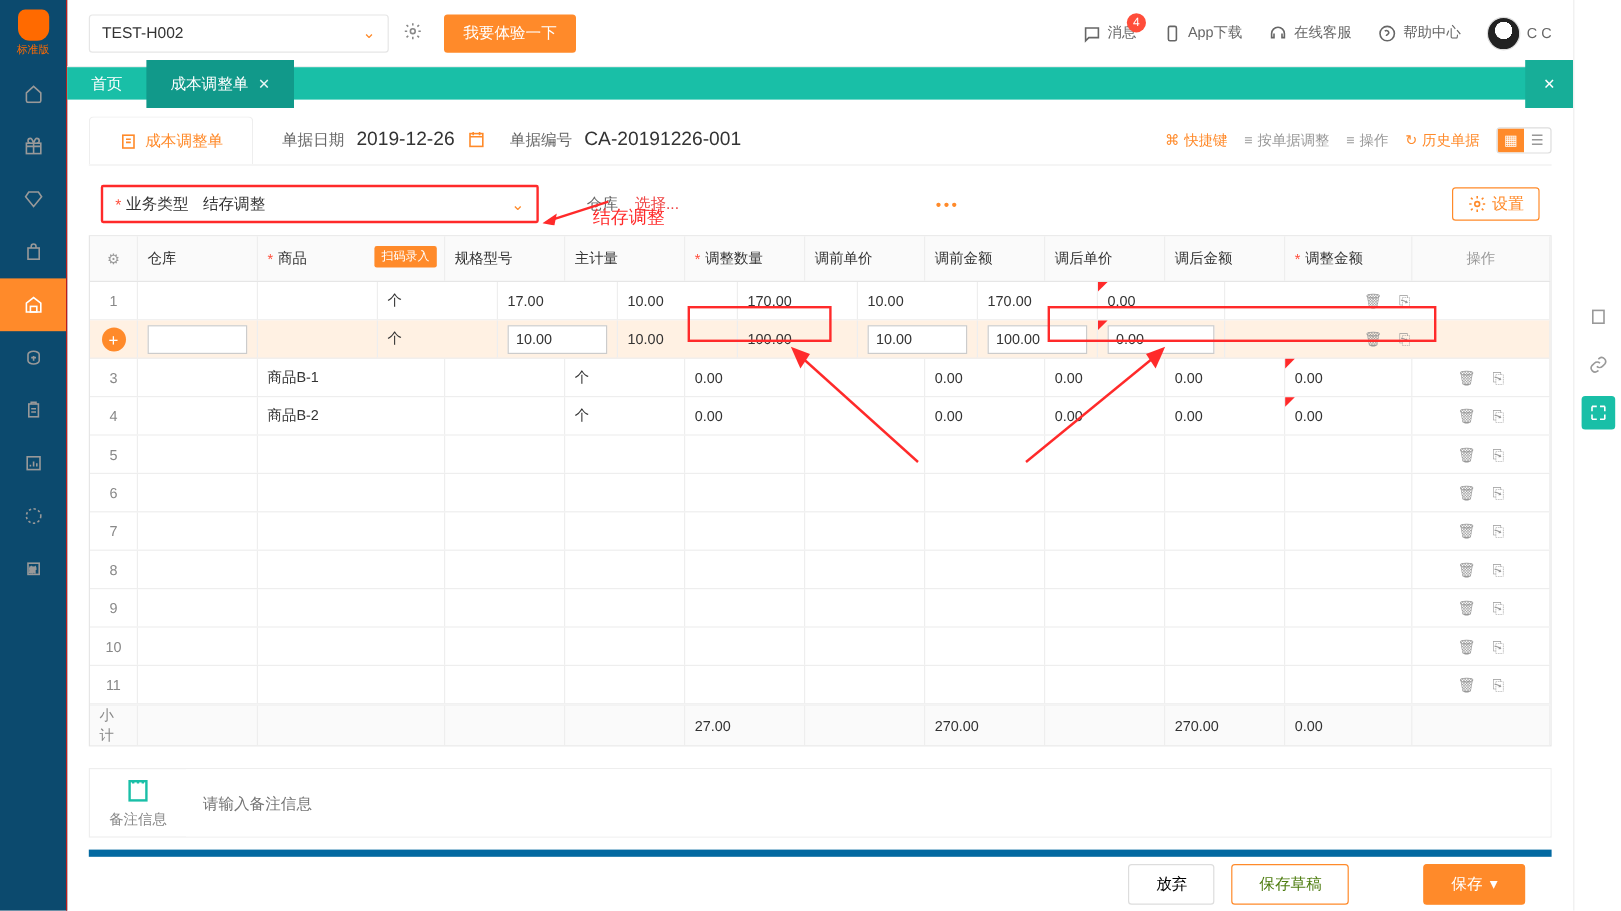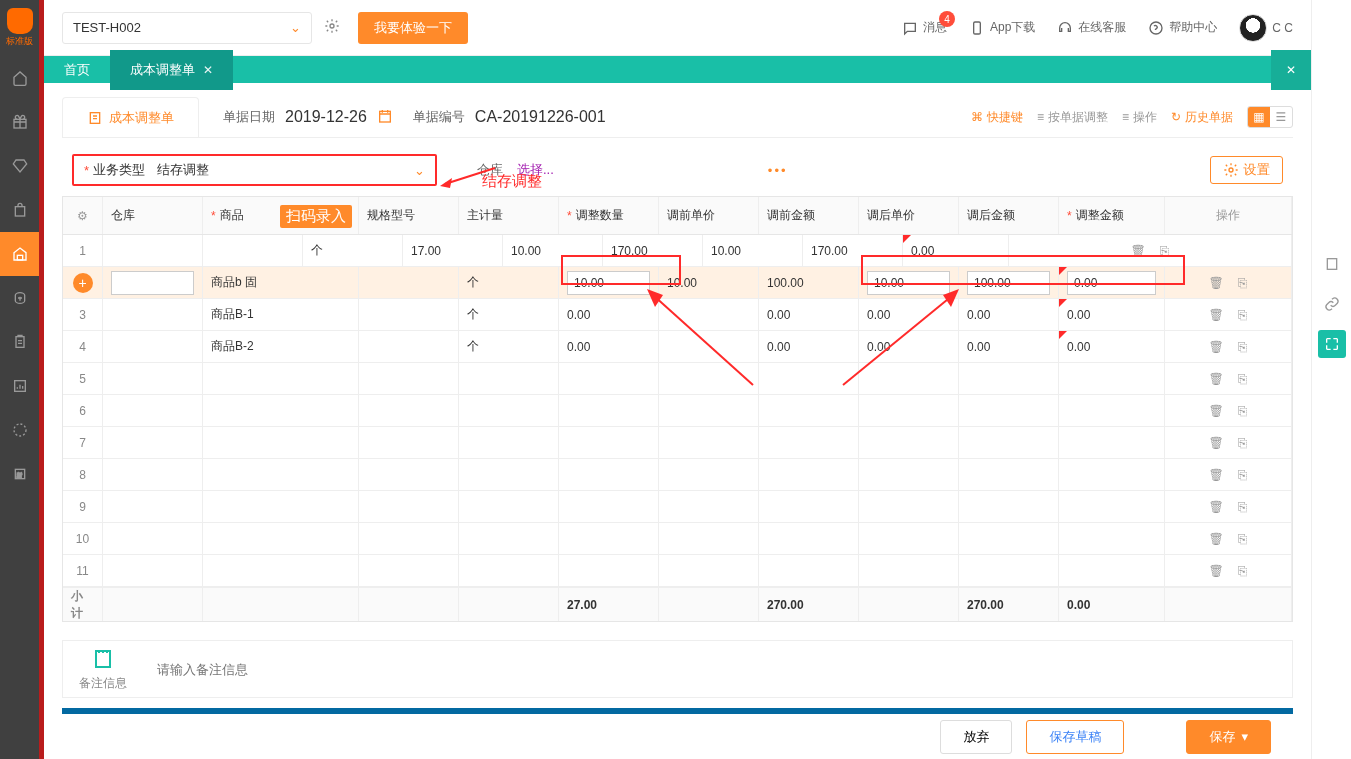--- a/index.html
+++ b/index.html
@@ -1,18 +1,18 @@
 <!DOCTYPE html>
 <html><head>
 <meta charset="utf-8">
 <style>
 * { box-sizing: border-box; margin: 0; padding: 0; }
 body { font-family: "Microsoft YaHei", Arial, sans-serif; font-size: 12px; color: #333; background: #fff; overflow: hidden; }
 .app { display: flex; height: 759px; }
-.sidebar-left { width: 44px; background: #404040; border-right: 5px solid #b91c1c; display: flex; flex-direction: column; }
+.sidebar-left { width: 56px; background: #0c4a6e; border-right: 1px solid #b91c1c; display: flex; flex-direction: column; }
 .logo-wrap { height: 56px; display: flex; flex-direction: column; align-items: center; justify-content: center; font-size: 9px; color: #ff6a00; }
 .logo-icon { width: 26px; height: 26px; background: #ff6a00; border-radius: 6px 6px 10px 10px; position: relative; margin-bottom: 1px; }
 .side-btn { height: 44px; display: flex; align-items: center; justify-content: center; color: #999; cursor: pointer; }
 .side-btn.active { background: #ff8a2a; color: #fff; }
 .main { flex: 1; display: flex; flex-direction: column; }
 .topbar { height: 56px; display: flex; align-items: center; padding: 0 18px; border-bottom: 1px solid #eee; }
 .org-select { width: 250px; height: 32px; border: 1px solid #e6e6e6; border-radius: 3px; display: flex; align-items: center; padding: 0 10px; color: #333; font-size: 13px; justify-content: space-between; }
 .gear-btn { margin-left: 12px; color: #888; cursor: pointer; }
 .try-btn { margin-left: 18px; height: 32px; background: #ff8a2a; color: #fff; border: none; border-radius: 3px; padding: 0 16px; font-size: 13px; cursor: pointer; }
 .top-right { margin-left: auto; display: flex; align-items: center; gap: 22px; color: #666; }
@@ -35,56 +35,56 @@
 .doc-actions .lnk.hot { color: #ff8a2a; }
 .view-toggle { display: flex; border: 1px solid #ddd; border-radius: 3px; overflow: hidden; }
 .view-toggle span { width: 22px; height: 20px; display: flex; align-items: center; justify-content: center; }
 .view-toggle .on { background: #ff8a2a; color: #fff; }
 .filter-row { display: flex; align-items: center; padding: 16px 10px 10px 10px; gap: 40px; }
 .biz-type { width: 365px; height: 32px; border: 2px solid #ff2a2a; border-radius: 2px; display: flex; align-items: center; padding: 0 10px; font-size: 13px; position: relative; }
 .req-star { color: #ff4d3a; margin-right: 4px; }
 .biz-type .val { margin-left: 12px; color: #333; }
 .biz-type .chev { margin-left: auto; color: #ff8a2a; }
 .warehouse-sel { display: flex; align-items: center; gap: 14px; color: #666; font-size: 13px; }
-.warehouse-sel .ph { color: #a21caf; }
+.warehouse-sel .ph { color: #ef4444; }
 .dots { color: #ff8a2a; letter-spacing: 2px; }
 .settings-btn { margin-left: auto; border: 1px solid #ff8a2a; color: #ff8a2a; height: 28px; padding: 0 12px; border-radius: 3px; background: #fff; display: flex; align-items: center; gap: 4px; cursor: pointer; }
 .grid-wrap { border: 1px solid #e6e6e6; display: flex; flex-direction: column; position: relative; }
 .grid-head { display: flex; background: #fafafa; height: 38px; border-bottom: 1px solid #e6e6e6; }
 .grid-head > div, .grid-row > div, .grid-foot > div { border-right: 1px solid #eee; display: flex; align-items: center; padding: 0 8px; }
 .c-gear { width: 40px; justify-content: center; color: #999; }
 .c-wh { width: 100px; }
 .c-prod { width: 156px; position: relative; }
 .c-spec { width: 100px; }
 .c-uom { width: 100px; }
 .c-qty { width: 100px; }
 .c-pre-price { width: 100px; }
 .c-pre-amt { width: 100px; }
 .c-post-price { width: 100px; }
 .c-post-amt { width: 100px; }
 .c-adj { width: 106px; position: relative; }
 .c-op { flex: 1; justify-content: center; color: #999; gap: 14px; }
-.scan-tag { position: absolute; right: 6px; top: 8px; background: #ff8a2a; color: #fff; font-size: 15px; padding: 2px 6px; border-radius: 2px; }
+.scan-tag { position: absolute; right: 6px; top: 8px; background: #ff8a2a; color: #fff; font-size: 10px; padding: 2px 6px; border-radius: 2px; }
 .grid-body { max-height: 360px; overflow-y: auto; }
 .grid-row { display: flex; height: 32px; border-bottom: 1px solid #eee; }
 .grid-row.hover { background: #fff1e3; }
 .row-idx { width: 40px; justify-content: center; color: #888; }
 .add-circle { width: 20px; height: 20px; border-radius: 50%; background: #ff8a2a; color: #fff; display: flex; align-items: center; justify-content: center; font-size: 14px; }
 .cell-input { width: 100%; height: 24px; border: 1px solid #ccc; padding: 0 6px; font-size: 12px; color: #333; }
 .red-tri { position: absolute; left: 0; top: 0; width: 0; height: 0; border-top: 8px solid #ff2a2a; border-right: 8px solid transparent; }
-.grid-foot { display: flex; height: 34px; background: #fafafa; border-top: 1px solid #eee; font-weight: bold; }
+.grid-foot { display: flex; height: 34px; background: #fafafa; border-top: 1px solid #eee; font-weight: normal; }
 .anno { position: absolute; color: #ff2a2a; font-size: 15px; pointer-events: none; }
 .arrow-svg { position: absolute; pointer-events: none; }
 .redbox { position: absolute; border: 2px solid #ff2a2a; pointer-events: none; }
 .remark-area { margin-top: 18px; border: 1px solid #eee; display: flex; align-items: center; height: 70px; }
 .remark-left { width: 80px; display: flex; flex-direction: column; align-items: center; color: #888; font-size: 12px; gap: 4px; }
 .remark-input { flex: 1; border: none; height: 100%; padding: 0 14px; font-size: 13px; color: #bbb; outline: none; }
 .footer { height: 60px; border-top: 6px solid #0369a1; display: flex; align-items: center; justify-content: flex-end; padding: 0 22px; gap: 14px; margin-top: 10px; }
 .btn { height: 34px; padding: 0 22px; border-radius: 3px; border: 1px solid #ddd; background: #fff; cursor: pointer; font-size: 13px; }
-.btn.outline { border-color: #ff8a2a; color: #3b82f6; }
+.btn.outline { border-color: #ff8a2a; color: #4d7c0f; }
 .btn.primary { background: #ff8a2a; border-color: #ff8a2a; color: #fff; display: flex; align-items: center; gap: 6px; margin-left: 48px; }
 .sidebar-right { width: 40px; background: #fff; border-left: 1px solid #eee; display: flex; flex-direction: column; align-items: center; padding-top: 250px; gap: 12px; }
 .sr-btn { width: 28px; height: 28px; display: flex; align-items: center; justify-content: center; color: #999; cursor: pointer; border-radius: 3px; }
 .sr-btn.exp { background: #19bfa7; color: #fff; }
 svg.ico { width: 16px; height: 16px; }
 </style>
 </head>
 <body>
 
 <div class="app">
@@ -323,21 +323,20 @@
                 <span>⎘</span>
               </div>
             </div>
             <div class="grid-row hover">
               <div class="row-idx">
                 <div class="add-circle">+</div>
               </div>
               <div class="c-wh">
                 <input class="cell-input" style="">
               </div>
-              <div class="c-prod">商品b 固</div>
               <div class="c-spec"></div>
               <div class="c-uom">个</div>
               <div class="c-qty">
                 <input class="cell-input" value="10.00" style="">
               </div>
               <div class="c-pre-price">10.00</div>
               <div class="c-pre-amt">100.00</div>
               <div class="c-post-price">
                 <input class="cell-input" value="10.00" style="">
               </div>

